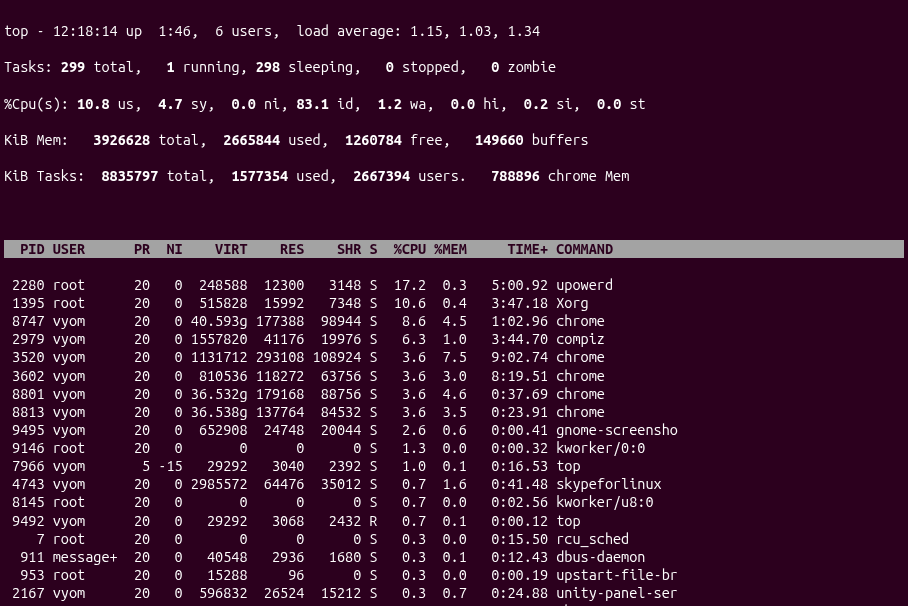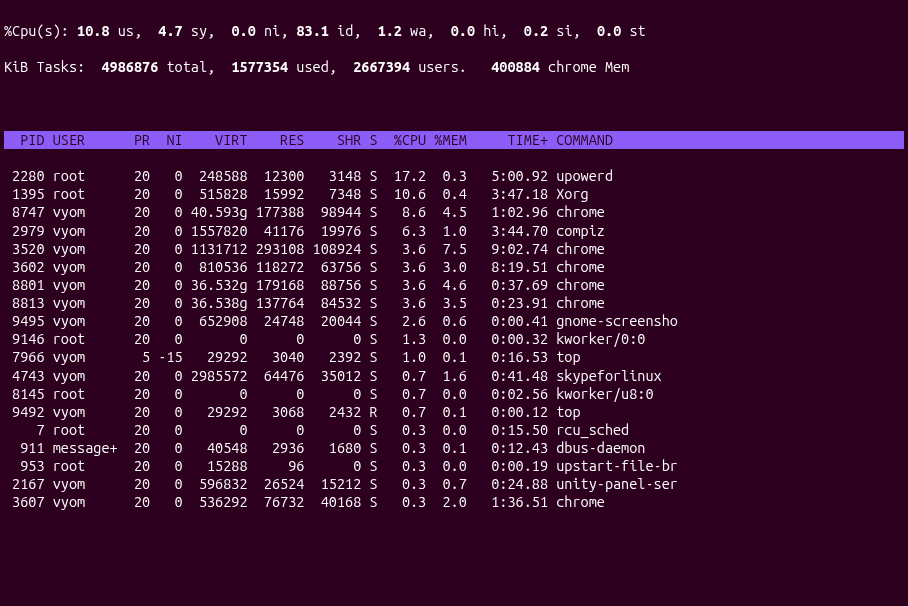--- a/index.html
+++ b/index.html
@@ -17,31 +17,34 @@
   .term {
     padding: 4px 4px;
     white-space: pre;
   }
   .hdr-line span { display:inline; }
   .bold { font-weight: bold; }
   .headerrow, .procrow {
     white-space: pre;
   }
   .headerrow {
-    background: #8b5cf6;
+    background: #a3a3a3;
     color: #2c001e;
-    font-weight: normal;
+    font-weight: bold;
     display: block;
   }
   .procrow.highlight {
     font-weight: normal;
   }
 </style>
 </head>
 <body>
 
 <div class="term">
+<div class="hdr-line"><span>top - </span><span>12:18:14</span><span> up  </span><span>1:46</span><span>,  </span><span>6 users</span><span>,  </span><span>load average: </span><span>1.15, 1.03, 1.34</span></div>
+<div class="hdr-line"><span>Tasks: </span><span class="bold">299</span><span> total,   </span><span class="bold">1</span><span> running, </span><span class="bold">298</span><span> sleeping,   </span><span class="bold">0</span><span> stopped,   </span><span class="bold">0</span><span> zombie</span></div>
 <div class="hdr-line"><span>%Cpu(s): </span><span class="bold">10.8</span><span> us,  </span><span class="bold">4.7</span><span> sy,  </span><span class="bold">0.0</span><span> ni, </span><span class="bold">83.1</span><span> id,  </span><span class="bold">1.2</span><span> wa,  </span><span class="bold">0.0</span><span> hi,  </span><span class="bold">0.2</span><span> si,  </span><span class="bold">0.0</span><span> st</span></div>
-<div class="hdr-line"><span>KiB Tasks:  </span><span class="bold">4986876</span><span> total,  </span><span class="bold">1577354</span><span> used,  </span><span class="bold">2667394</span><span> users.   </span><span class="bold">400884</span><span> chrome Mem</span></div>
+<div class="hdr-line"><span>KiB Mem:   </span><span class="bold">3926628</span><span> total,  </span><span class="bold">2665844</span><span> used,  </span><span class="bold">1260784</span><span> free,   </span><span class="bold">149660</span><span> buffers</span></div>
+<div class="hdr-line"><span>KiB Tasks:  </span><span class="bold">8835797</span><span> total,  </span><span class="bold">1577354</span><span> used,  </span><span class="bold">2667394</span><span> users.   </span><span class="bold">788896</span><span> chrome Mem</span></div>
 <div> </div>
 <span class="headerrow">  PID USER      PR  NI    VIRT    RES    SHR S  %CPU %MEM     TIME+ COMMAND                                                    </span>
 <div id="proc-list"><div class="procrow"> 2280 root      20   0  248588  12300   3148 S  17.2  0.3   5:00.92 upowerd</div><div class="procrow"> 1395 root      20   0  515828  15992   7348 S  10.6  0.4   3:47.18 Xorg</div><div class="procrow"> 8747 vyom      20   0 40.593g 177388  98944 S   8.6  4.5   1:02.96 chrome</div><div class="procrow"> 2979 vyom      20   0 1557820  41176  19976 S   6.3  1.0   3:44.70 compiz</div><div class="procrow"> 3520 vyom      20   0 1131712 293108 108924 S   3.6  7.5   9:02.74 chrome</div><div class="procrow"> 3602 vyom      20   0  810536 118272  63756 S   3.6  3.0   8:19.51 chrome</div><div class="procrow"> 8801 vyom      20   0 36.532g 179168  88756 S   3.6  4.6   0:37.69 chrome</div><div class="procrow"> 8813 vyom      20   0 36.538g 137764  84532 S   3.6  3.5   0:23.91 chrome</div><div class="procrow"> 9495 vyom      20   0  652908  24748  20044 S   2.6  0.6   0:00.41 gnome-screensho</div><div class="procrow"> 9146 root      20   0       0      0      0 S   1.3  0.0   0:00.32 kworker/0:0</div><div class="procrow"> 7966 vyom       5 -15   29292   3040   2392 S   1.0  0.1   0:16.53 top</div><div class="procrow"> 4743 vyom      20   0 2985572  64476  35012 S   0.7  1.6   0:41.48 skypeforlinux</div><div class="procrow"> 8145 root      20   0       0      0      0 S   0.7  0.0   0:02.56 kworker/u8:0</div><div class="procrow highlight"> 9492 vyom      20   0   29292   3068   2432 R   0.7  0.1   0:00.12 top</div><div class="procrow">    7 root      20   0       0      0      0 S   0.3  0.0   0:15.50 rcu_sched</div><div class="procrow">  911 message+  20   0   40548   2936   1680 S   0.3  0.1   0:12.43 dbus-daemon</div><div class="procrow">  953 root      20   0   15288     96      0 S   0.3  0.0   0:00.19 upstart-file-br</div><div class="procrow"> 2167 vyom      20   0  596832  26524  15212 S   0.3  0.7   0:24.88 unity-panel-ser</div><div class="procrow"> 3607 vyom      20   0  536292  76732  40168 S   0.3  2.0   1:36.51 chrome</div></div>
 </div>
 
 </body></html>

